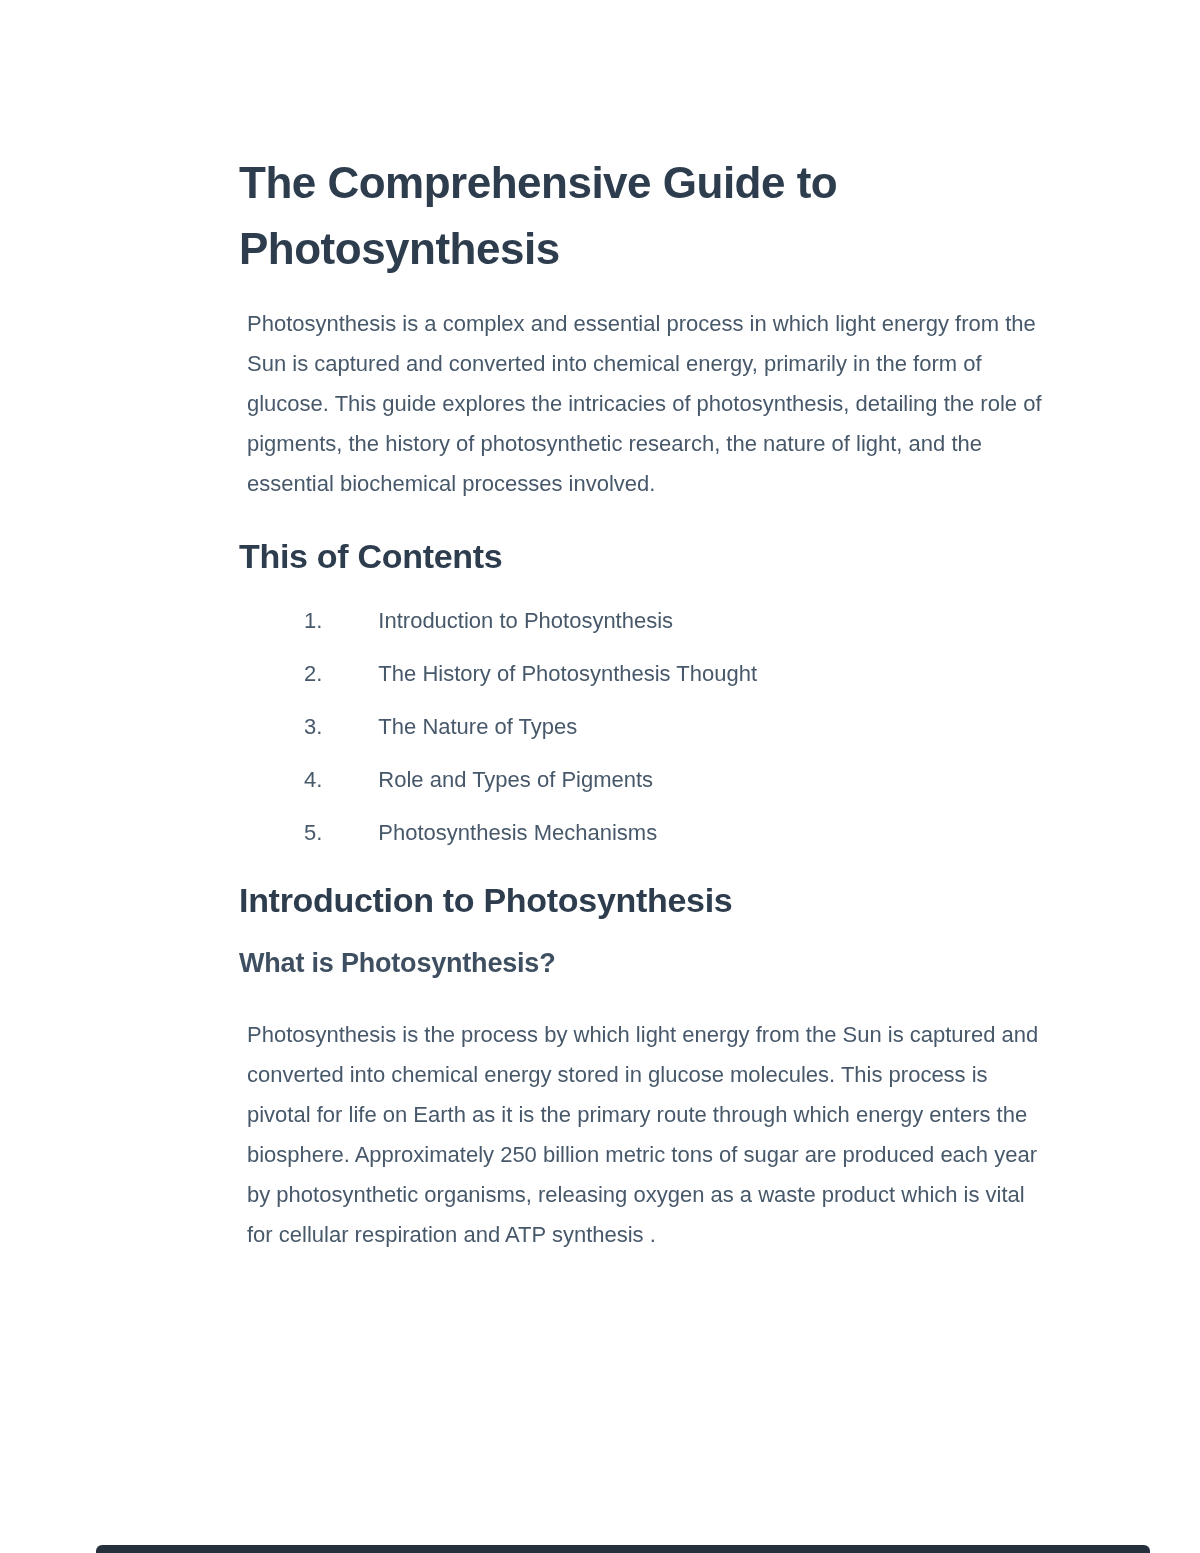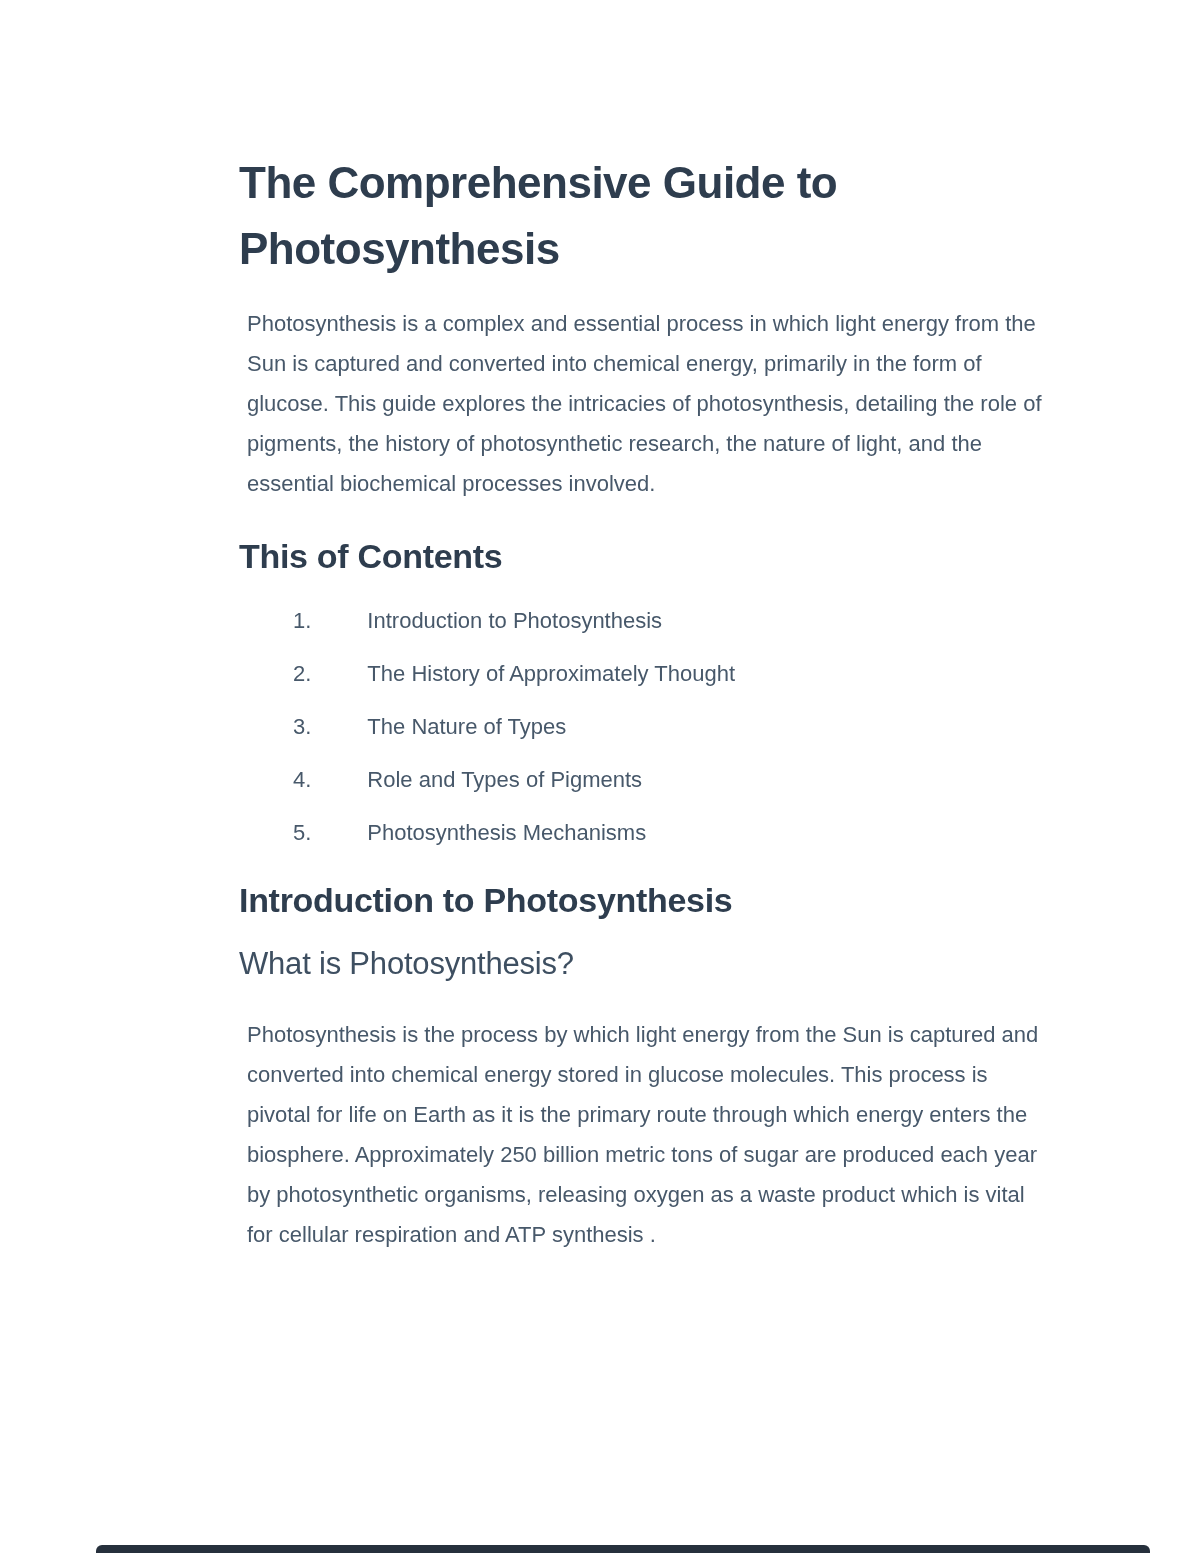--- a/index.html
+++ b/index.html
@@ -41,31 +41,31 @@
   h2 {
     font-size: 34px;
     line-height: 44px;
     font-weight: 700;
     color: var(--heading);
     letter-spacing: -0.3px;
   }
   h2.toc-heading { margin: 30px 0 28px 0; }
   h2.section-heading { margin: 30px 0 0 0; }
   h3 {
-    font-size: 31px;
+    font-size: 27px;
     line-height: 35px;
-    font-weight: 400;
+    font-weight: 700;
     color: var(--subheading);
     letter-spacing: -0.2px;
   }
   h3.what-heading { margin: 24px 0 34px 0; }
   h3.equation-heading { margin: 16px 0 0 0; }
   ol.toc-list {
     list-style: none;
-    margin: 4px;
+    margin: 15px;
     padding: 0 0 0 2px;
   }
   ol.toc-list li {
     font-size: 22px;
     line-height: 30px;
     color: var(--body);
     margin: 0 0 23px 0;
   }
   ol.toc-list li:last-child { margin-bottom: 0; }
   ol.toc-list .toc-num { margin-right: 8px; }
@@ -89,21 +89,21 @@
 
     <p class="body-text">Photosynthesis is a complex and essential process in which light energy from the Sun is captured and converted into chemical energy, primarily in the form of glucose. This guide explores the intricacies of photosynthesis, detailing the role of pigments, the history of photosynthetic research, the nature of light, and the essential biochemical processes involved.</p>
 
     <h2 class="toc-heading">This of Contents</h2>
 
     <ol class="toc-list">
       <li>
         <span class="toc-num">1.</span><span>Introduction to Photosynthesis</span>
       </li>
       <li>
-        <span class="toc-num">2.</span><span>The History of Approximately Thought</span>
+        <span class="toc-num">2.</span><span>The History of Photosynthesis Thought</span>
       </li>
       <li>
         <span class="toc-num">3.</span><span>The Nature of Types</span>
       </li>
       <li>
         <span class="toc-num">4.</span><span>Role and Types of Pigments</span>
       </li>
       <li>
         <span class="toc-num">5.</span><span>Photosynthesis Mechanisms</span>
       </li>

